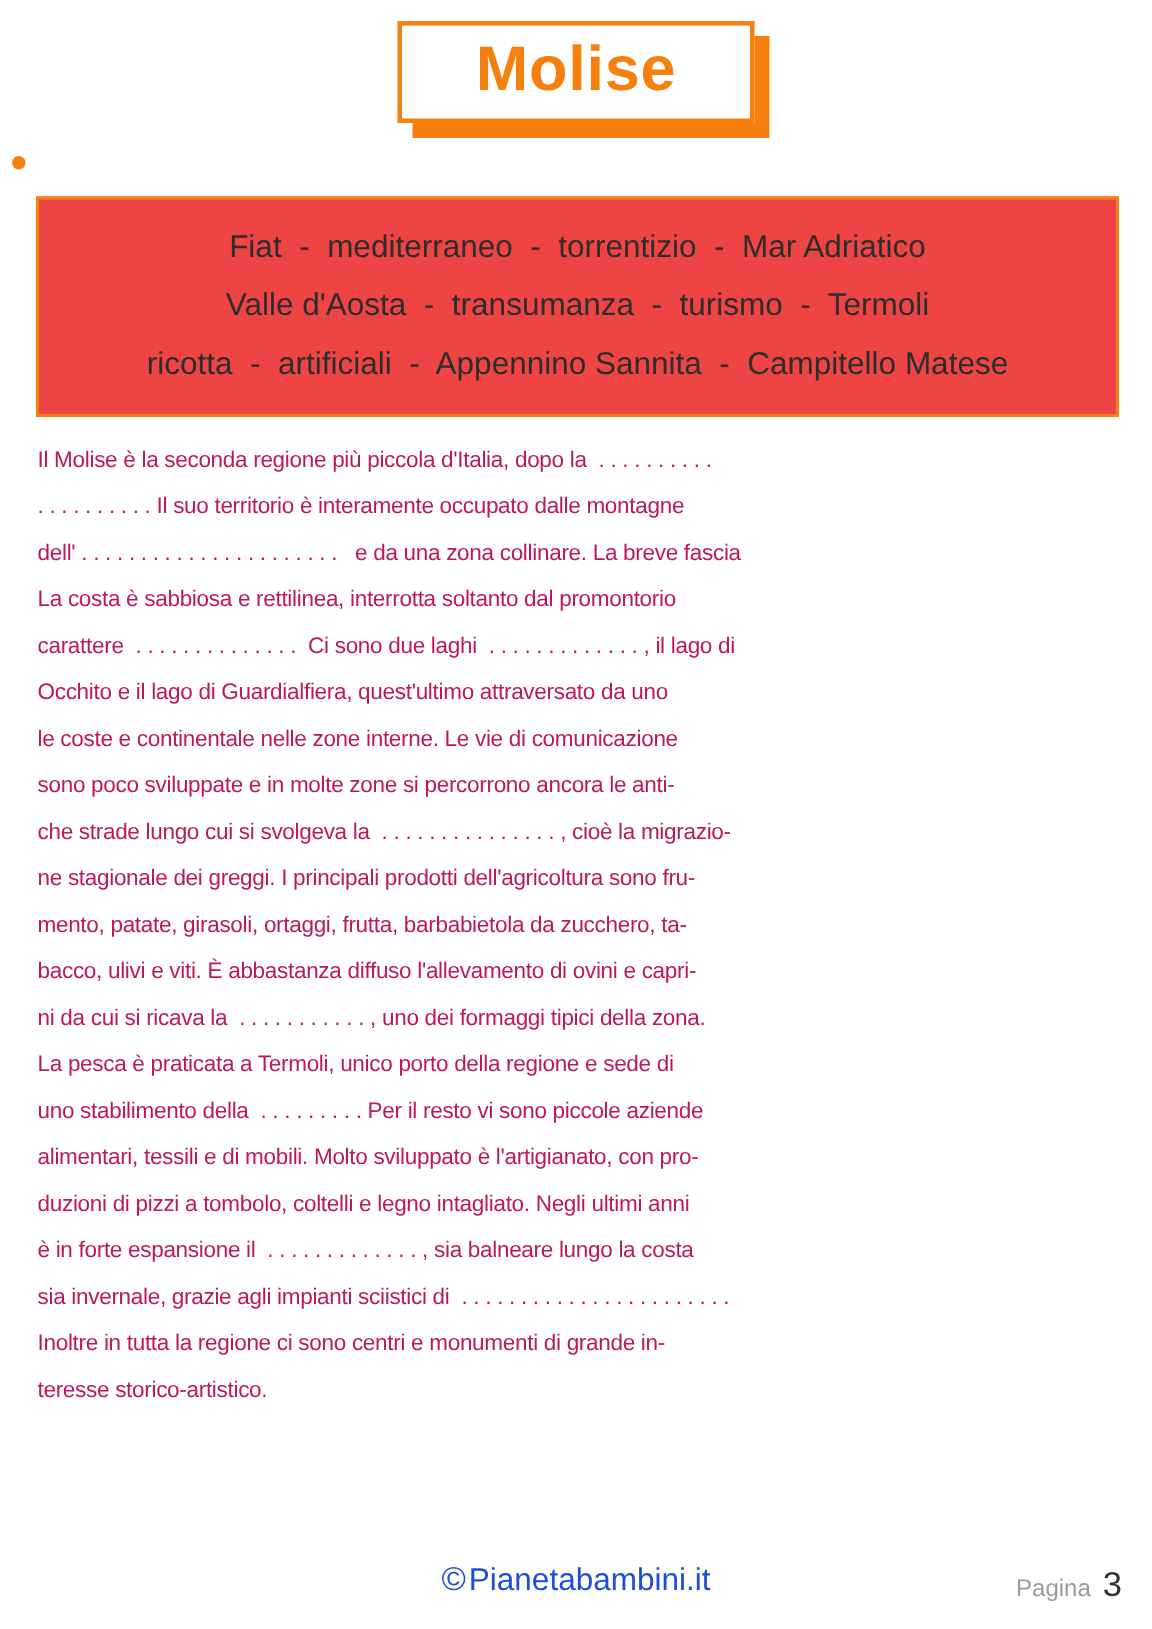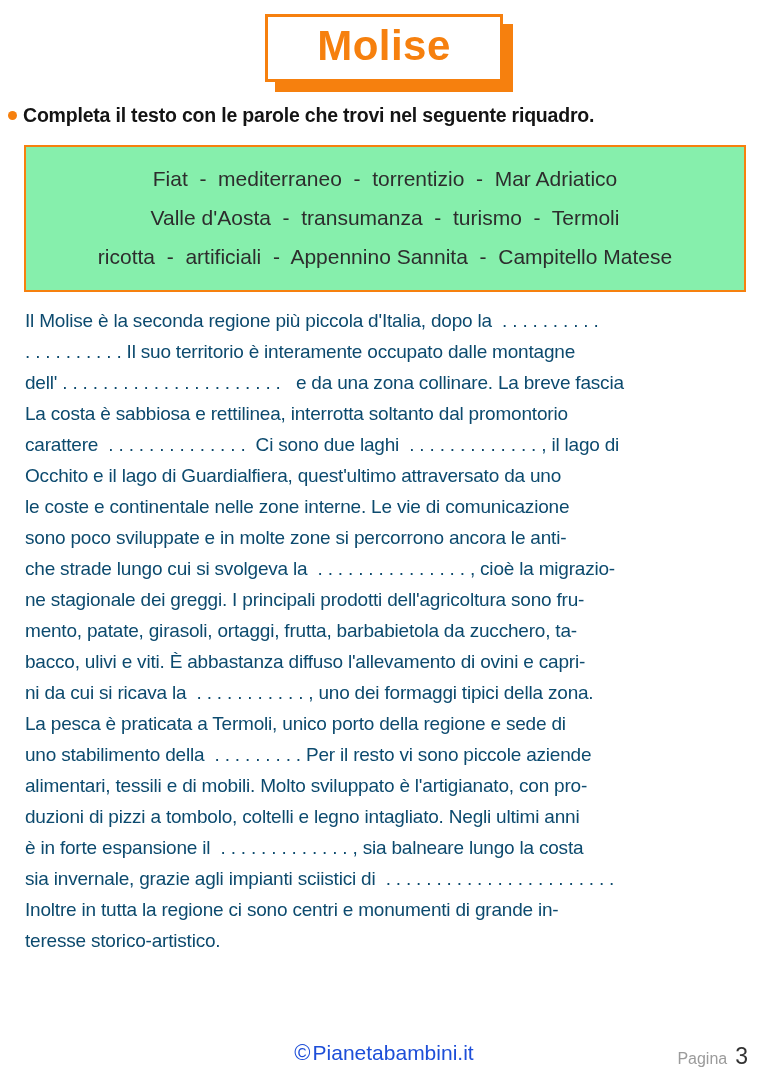--- a/index.html
+++ b/index.html
@@ -37,35 +37,35 @@
     background:#F6800E; flex:0 0 auto; margin-right:6px;
   }
   .instruction-text {
     font-size:19.5px; font-weight:bold; color:#141414;
     letter-spacing:-0.2px;
   }
   
   .word-bank {
     margin:18px 22px 0 24px;
     border:2px solid #F6800E;
-    background:#86efac;
+    background:#ef4444;
     padding:12px 6px 14px 6px;
   }
   .word-line {
     text-align:center;
     font-size:21px;
     color:#2d2d2d;
     line-height:39px;
     white-space:pre;
   }
   
   .body-text { margin:13px 22px 0 25px; }
   .text-line {
-    font-size:19px;
-    color:#0c4a6e;
+    font-size:15px;
+    color:#be185d;
     line-height:31px;
     white-space:pre;
     letter-spacing:-0.2px;
   }
   
   .footer { position:absolute; left:0; right:0; bottom:16px; height:30px; }
   .copyright {
     position:absolute; left:0; right:0; text-align:center;
     font-size:21px; color:#1d4ed8;
   }
@@ -83,21 +83,20 @@
 <div class="page">
 
   <div class="title-row">
     <div class="title-box">
       <span class="title-text">Molise</span>
     </div>
   </div>
 
   <div class="instruction">
     <span class="bullet"></span>
-    <span class="instruction-text">Completa il testo con le parole che trovi nel seguente riquadro.</span>
   </div>
 
   <div class="word-bank">
     <div class="word-line">Fiat  -  mediterraneo  -  torrentizio  -  Mar Adriatico</div>
     <div class="word-line">Valle d'Aosta  -  transumanza  -  turismo  -  Termoli</div>
     <div class="word-line">ricotta  -  artificiali  -  Appennino Sannita  -  Campitello Matese</div>
   </div>
 
   <div class="body-text">
     <div class="text-line">Il Molise è la seconda regione più piccola d'Italia, dopo la  . . . . . . . . . .</div>

